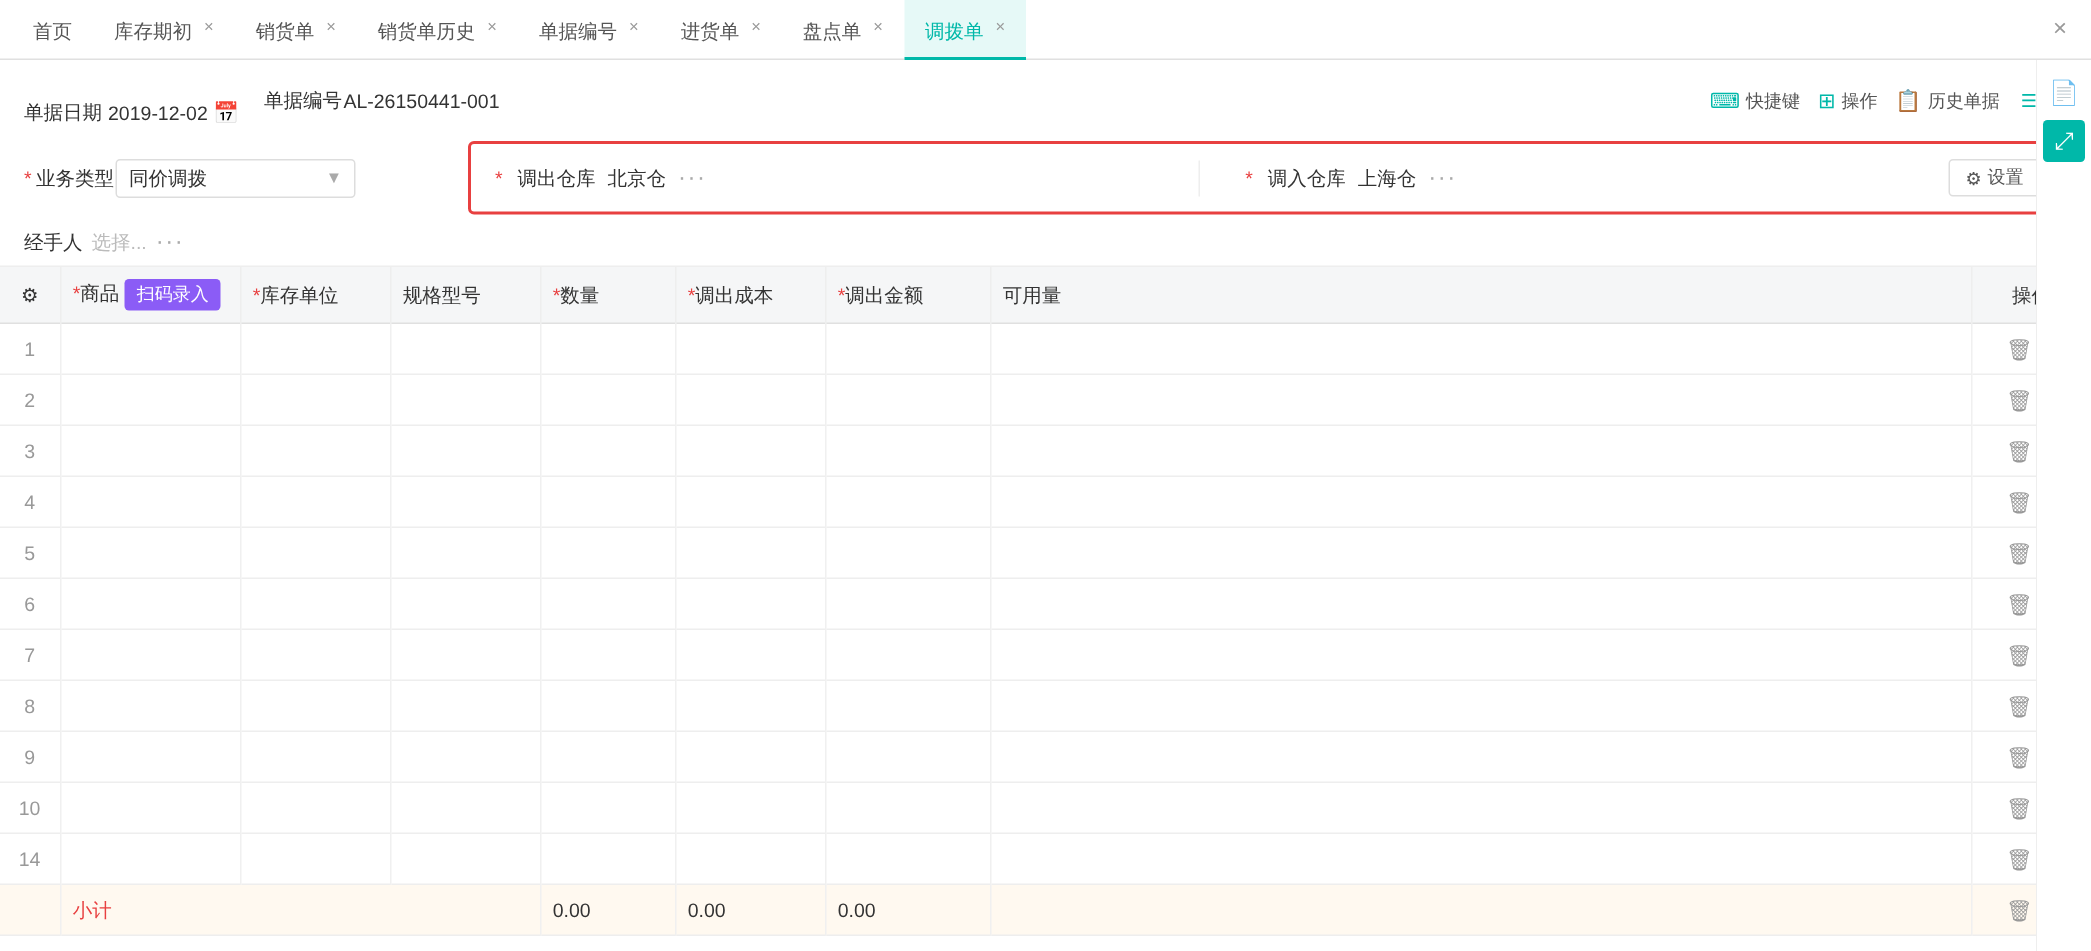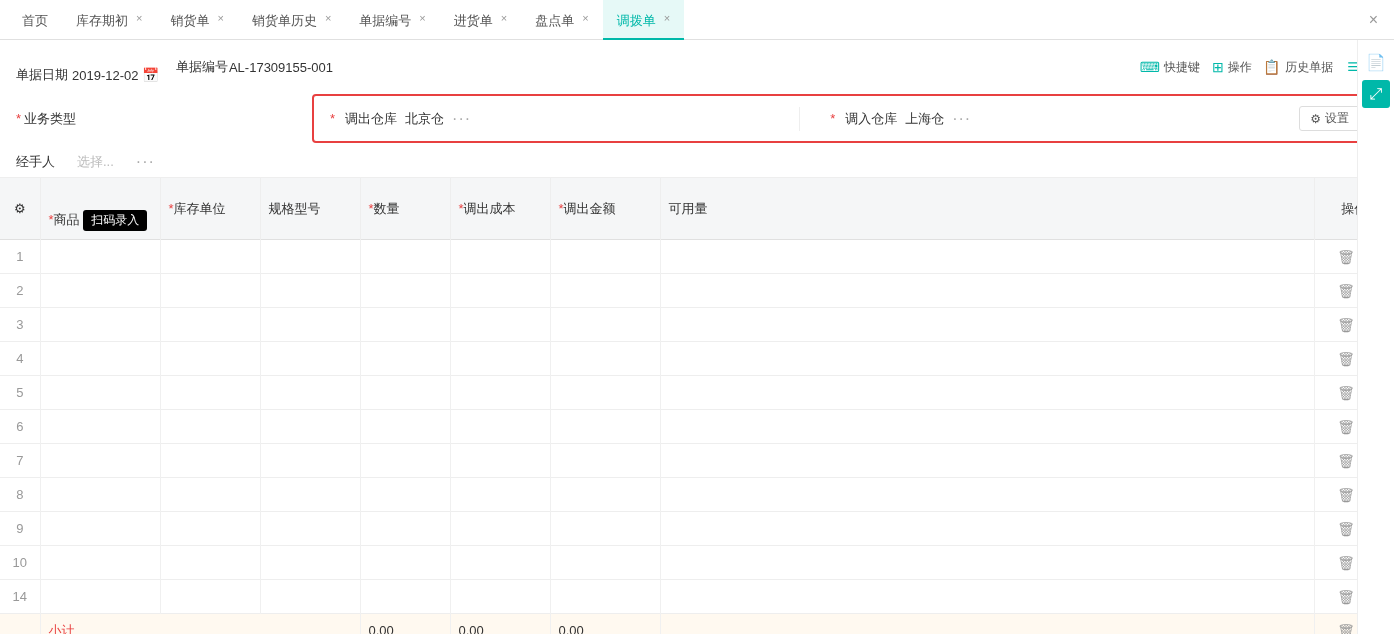--- a/index.html
+++ b/index.html
@@ -214,28 +214,27 @@
       align-items: center;
       gap: 6px;
       justify-content: center;
     }
     .action-icon {
       font-size: 14px;
       color: #999;
       cursor: pointer;
     }
     .scan-btn {
-      background: #000000;
+      background: #8b5cf6;
       color: #fff;
       border: none;
       border-radius: 3px;
       padding: 2px 8px;
       font-size: 12px;
       cursor: pointer;
-      margin-top: 24px;
     }
     .gear-th {
       width: 40px;
       text-align: center;
     }
     .op-th {
       text-align: center;
     }
 
     
@@ -333,21 +332,21 @@
 <div class="form-area">
 
   <div style="display:flex; align-items:center; margin-bottom:10px; gap:16px;">
     <div class="form-field date-field">
       <span class="form-label">单据日期</span>
       <span class="form-value">2019-12-02</span>
       <span class="date-icon">📅</span>
     </div>
     <div class="form-field">
       <span class="form-label">单据编号</span>
-      <span class="form-value">AL-17309155-001</span>
+      <span class="form-value">AL-26150441-001</span>
     </div>
     <div style="flex:1;"></div>
 
     <div class="header-right">
       <div class="toolbar-btn">
         <span class="toolbar-icon">⌨</span>
         <span>快捷键</span>
       </div>
       <div class="toolbar-btn">
         <span class="toolbar-icon">⊞</span>
@@ -361,20 +360,24 @@
         <span class="layout-icon active">☰</span>
         <span class="layout-icon">⊟</span>
       </div>
     </div>
   </div>
 
   <div style="display:flex; align-items:center; gap:16px;">
     <div class="form-field" style="min-width:280px;">
       <span class="required-star">*</span>
       <span class="form-label">业务类型</span>
+      <div class="form-select-box">
+        <span>同价调拨</span>
+        <span class="dropdown-arrow">▼</span>
+      </div>
     </div>
 
     <div class="warehouse-section">
       <div class="warehouse-field">
         <span class="required-star">*</span>
         <span class="form-label">调出仓库</span>
         <span class="form-value">北京仓</span>
         <span class="more-btn">···</span>
       </div>
       <div class="warehouse-divider"></div>
@@ -385,21 +388,21 @@
         <span class="more-btn">···</span>
       </div>
       <div class="settings-btn">
         <span>⚙</span>
         <span>设置</span>
       </div>
     </div>
   </div>
 
   <div style="display:flex; align-items:center; margin-top:10px; gap:16px;">
-    <div style="display:flex; align-items:center; gap:22px; min-width:280px;">
+    <div style="display:flex; align-items:center; gap:6px; min-width:280px;">
       <span class="form-label">经手人</span>
       <span class="form-value" style="color:#bbb; font-size:13px;">选择...</span>
       <span class="more-btn">···</span>
     </div>
   </div>
 </div>
 
 <div class="table-wrapper">
   <table>
     <thead>

